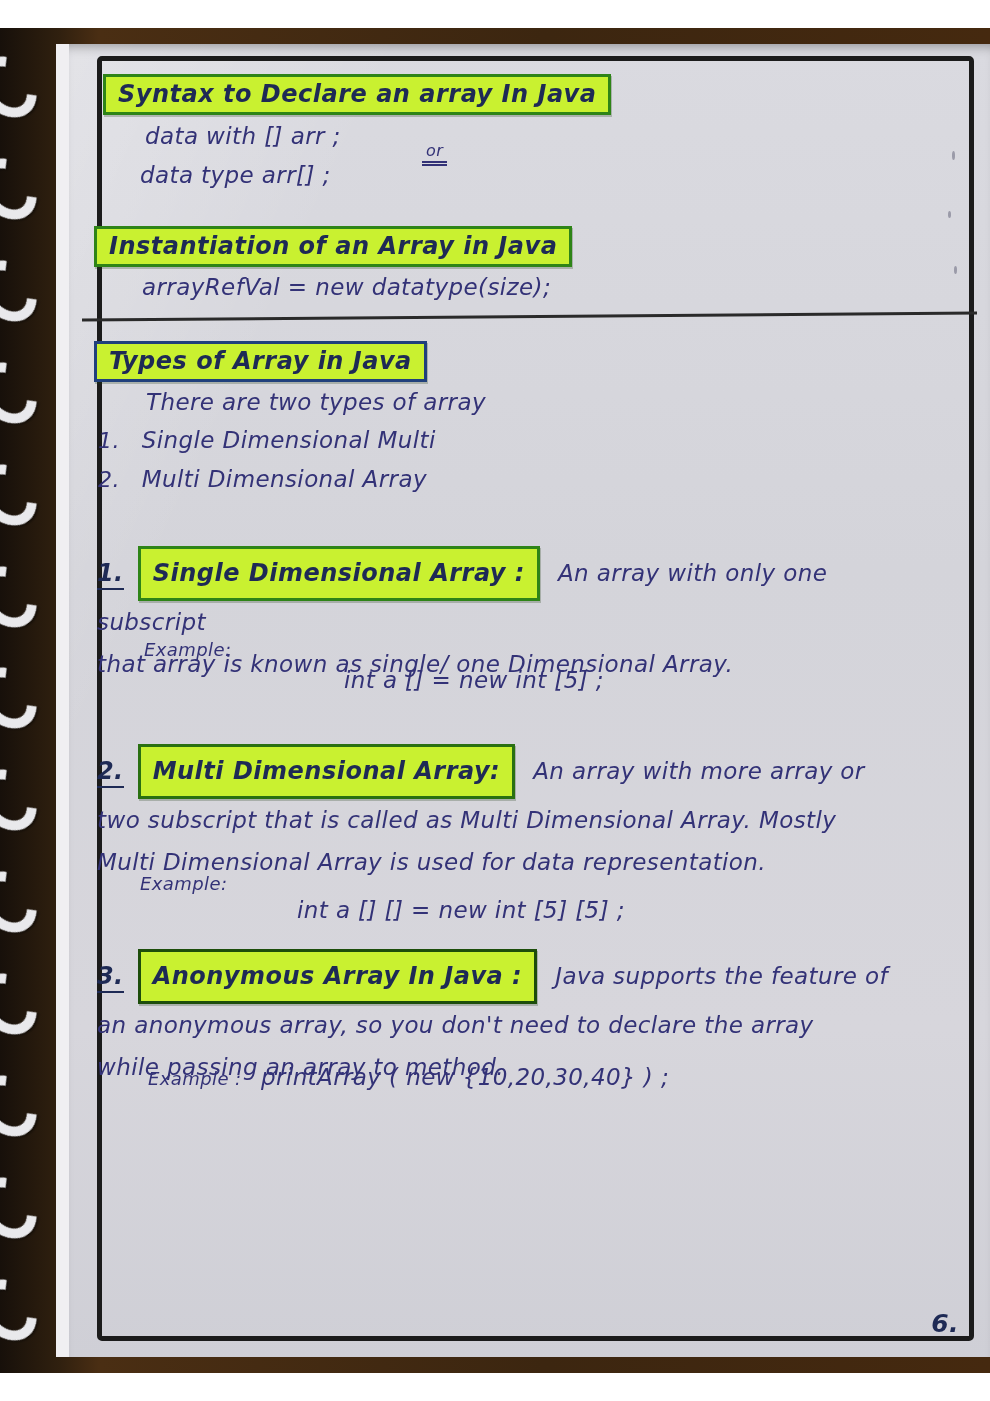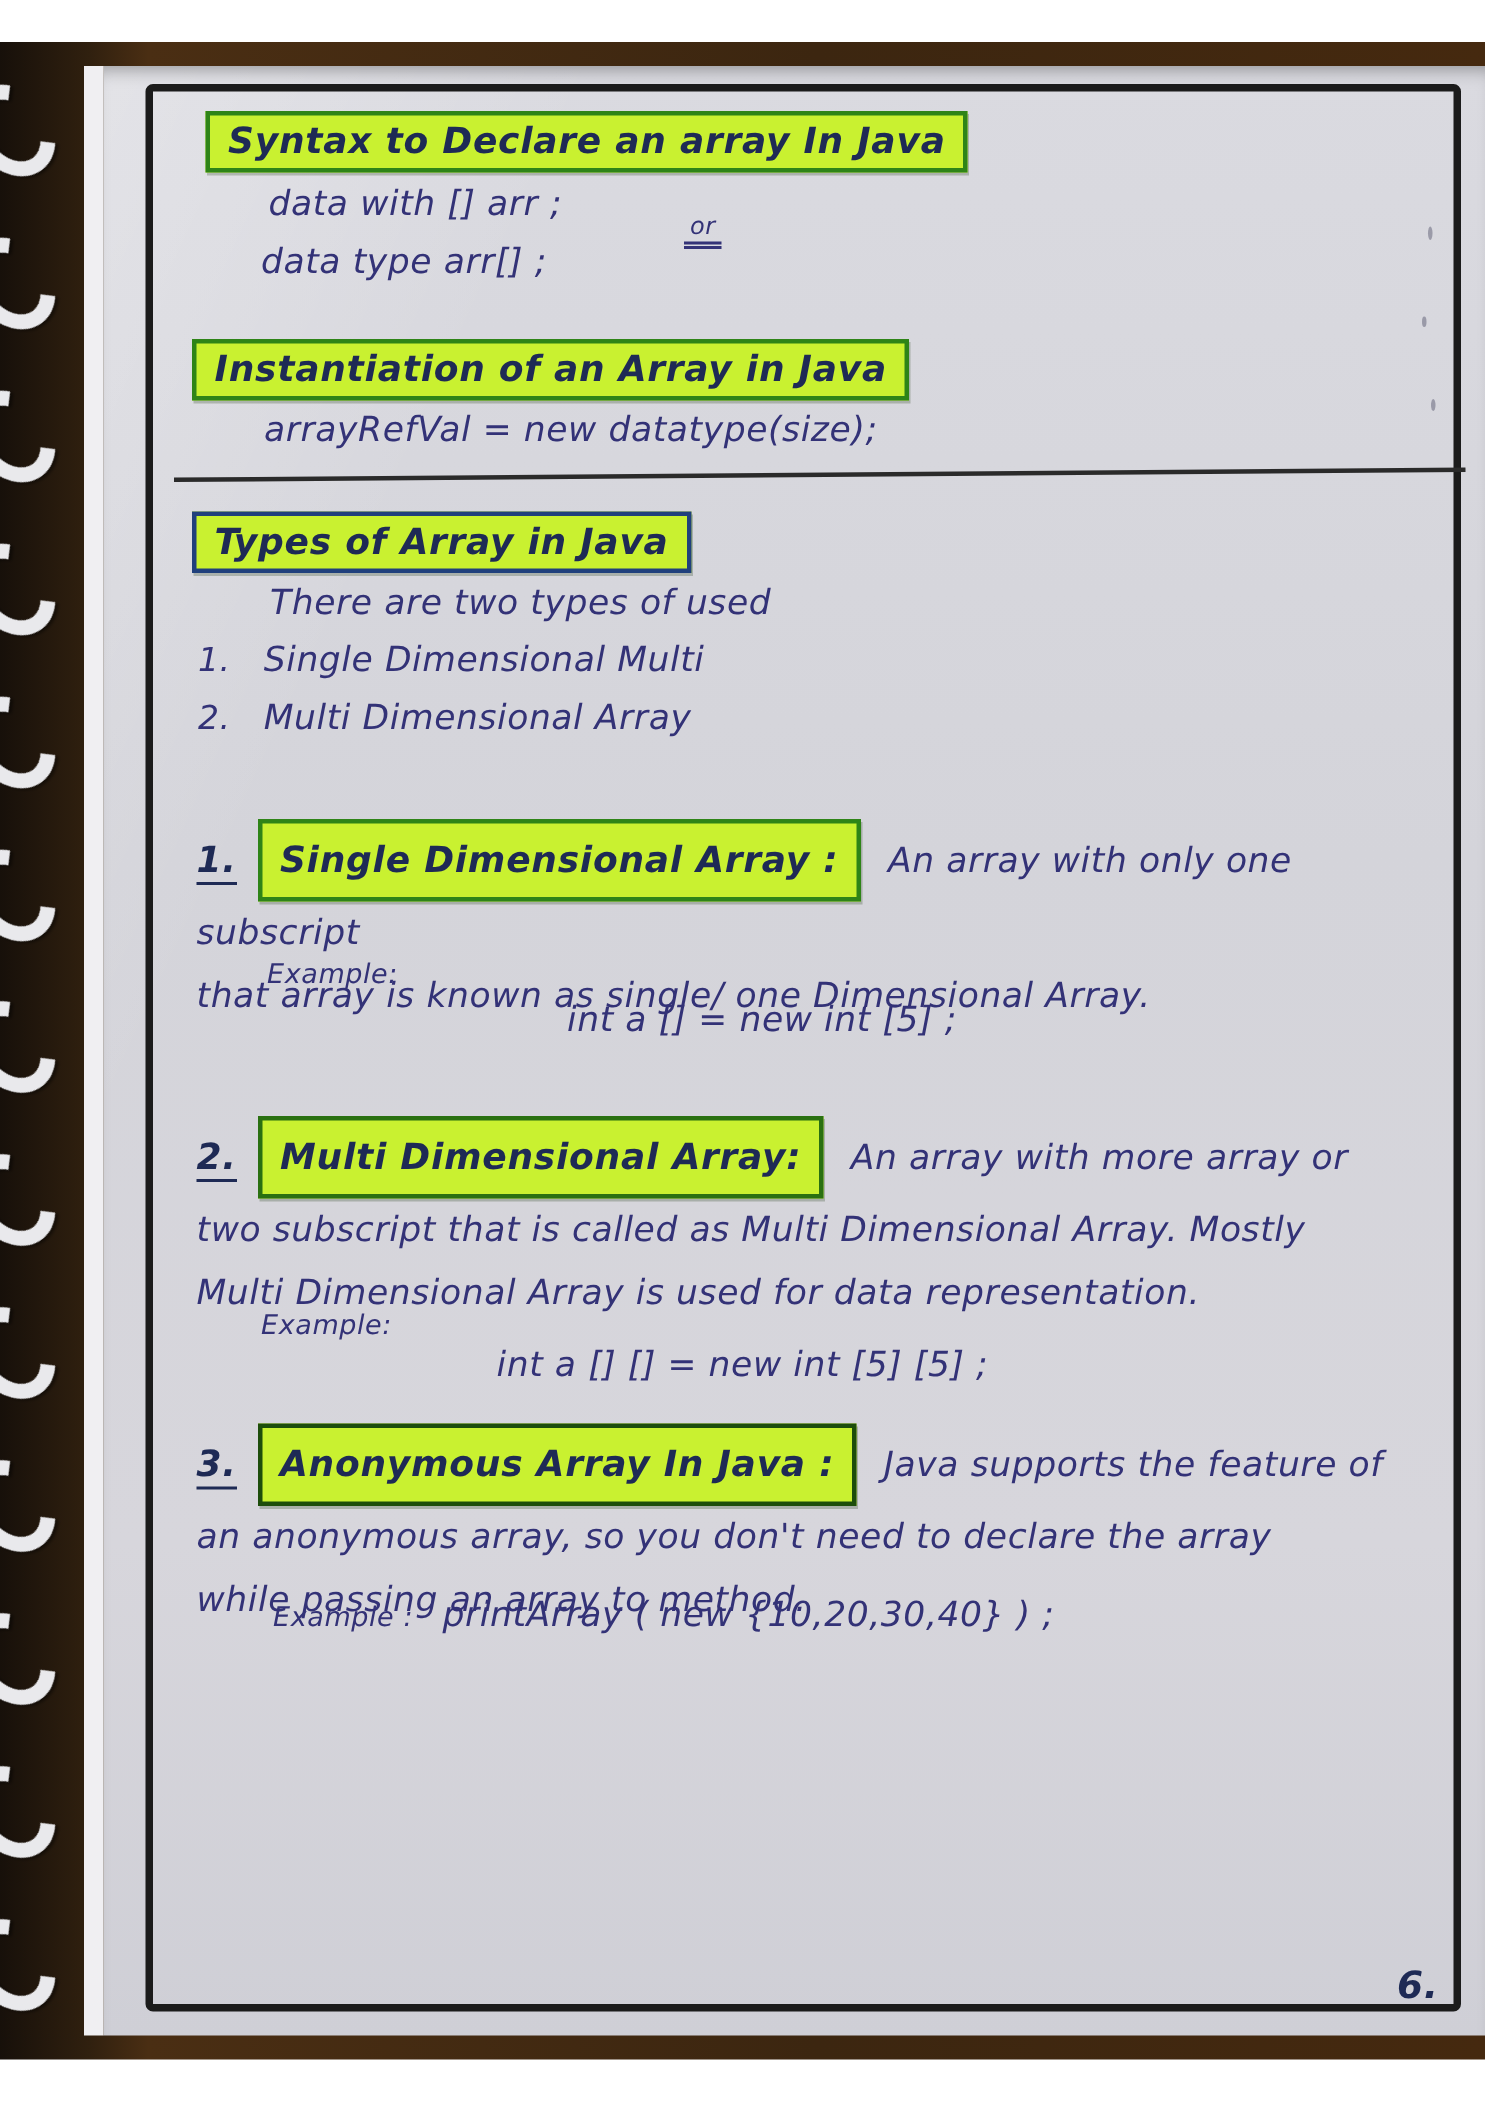--- a/index.html
+++ b/index.html
@@ -38,21 +38,21 @@
       linear-gradient(180deg,#dadae0 0%, #d4d4da 40%, #d7d6dc 75%, #cfcfd6 100%);
     border-left:13px solid #f0eff2;
     box-shadow:inset 0 10px 12px -8px rgba(0,0,0,.35);
     z-index:2;
   }
   .frame {
     position:absolute; left:28px; top:12px; right:16px; bottom:16px;
     border:5px solid #1b1b1b;
     border-radius:5px;
   }
-  .content { position:absolute; inset:0; color:#333277;margin-left:34px; }
+  .content { position:absolute; inset:0; color:#333277; }
   .hand { font-style:italic; letter-spacing:.4px; }
   .abs { position:absolute; white-space:nowrap; }
 
   
   .hl-box {
     display:inline-block;
     background:#c9f130;
     border:3px solid #2e8417;
     padding:3px 12px 4px 12px;
     font-weight:bold; font-style:italic;
@@ -127,21 +127,21 @@
         <div class="abs" style="left:-8px; top:165px;">
           <span class="hl-box">Instantiation of an Array in Java</span>
         </div>
         <div class="abs codeline" style="left:40px; top:213px;">arrayRefVal = new datatype(size);</div>
 
         <div class="divider" style="top:254px;"></div>
 
         <div class="abs" style="left:-8px; top:280px;">
           <span class="hl-box border-navy">Types of Array in Java</span>
         </div>
-        <div class="abs bodytext" style="left:44px; top:328px;">There are two types of used</div>
+        <div class="abs bodytext" style="left:44px; top:328px;">There are two types of array</div>
         <div class="abs bodytext" style="left:-4px; top:366px;">
           <span class="list-num">1.</span><span>Single Dimensional Multi</span>
         </div>
         <div class="abs bodytext" style="left:-4px; top:405px;">
           <span class="list-num">2.</span><span>Multi Dimensional Array</span>
         </div>
 
         <div class="para" style="left:-5px; top:485px; width:845px;">
           <span class="num">1.</span><span class="hl-box">Single Dimensional Array :</span><span>An array with only one subscript</span>
           <div class="cont-line">that array is known as single/ one Dimensional Array.</div>

